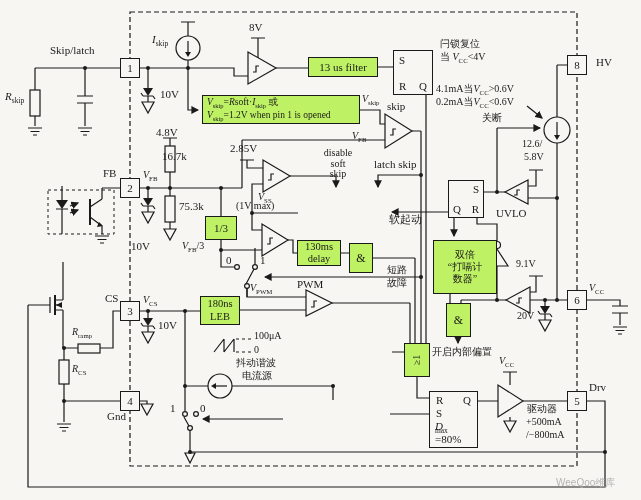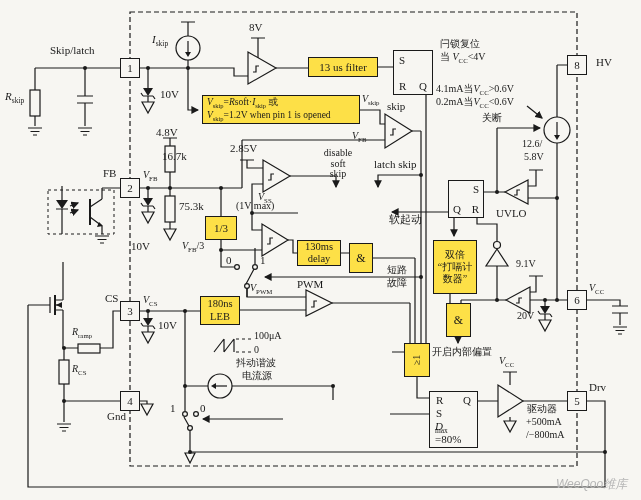--- a/index.html
+++ b/index.html
@@ -2,38 +2,38 @@
 <html><head>
 <meta charset="utf-8">
 <style>
   html,body{margin:0;padding:0;background:#fff;}
   .stage{position:relative;width:641px;height:500px;background:#f7f6f2;overflow:hidden;
          font-family:"Liberation Serif","DejaVu Serif",serif;color:#1a1a1a;}
   .stage svg{position:absolute;left:0;top:0;z-index:1;}
   .lbl{position:absolute;z-index:2;white-space:nowrap;font-size:11px;line-height:1.05;}
   .sm{font-size:10px;}
   .ctr{text-align:center;}
-  .box{position:absolute;z-index:2;box-sizing:border-box;border:1.3px solid #1a1a1a;background:#fde047;
+  .box{position:absolute;z-index:2;box-sizing:border-box;border:1.3px solid #1a1a1a;background:#bef264;
        display:flex;flex-direction:column;align-items:center;justify-content:center;
        text-align:center;line-height:1.18;font-size:10.5px;}
   .latch{position:absolute;z-index:2;box-sizing:border-box;border:1.3px solid #1a1a1a;background:#f7f6f2;font-size:11px;}
   .latch span{position:absolute;}
   .pin{position:absolute;z-index:3;box-sizing:border-box;width:20px;height:20px;border:1.3px solid #1a1a1a;
        background:#f7f6f2;display:flex;align-items:center;justify-content:center;font-size:11px;}
   sub{font-size:0.68em;}
   .rot{transform:rotate(-90deg);font-size:10px;}
   .w{fill:none;stroke:#1a1a1a;stroke-width:1.2;}
   .w2{fill:none;stroke:#1a1a1a;stroke-width:2;}
   .dash{stroke-dasharray:5 3;}
   .dash2{stroke-dasharray:3 3;stroke-width:1;}
   .sym{fill:#f7f6f2;stroke:#1a1a1a;stroke-width:1.2;}
   .fil{fill:#1a1a1a;stroke:none;}
   .dot{fill:#1a1a1a;}
   .ar{marker-end:url(#ah);}
-  .wm{position:absolute;z-index:4;font-size:12px;font-style:italic;color:#b5b5b5;
+  .wm{position:absolute;z-index:4;font-size:10px;color:#b5b5b5;
       font-family:"Liberation Sans","DejaVu Sans",sans-serif;}
 </style>
 </head>
 <body>
 
 <div class="stage">
 
 <svg width="641" height="500" viewBox="0 0 641 500">
   <defs>
     <marker id="ah" viewBox="0 0 10 10" refX="8.5" refY="5" markerWidth="6.5" markerHeight="6.5" orient="auto-start-reverse">
@@ -279,21 +279,21 @@
 <div class="box" style="left:349px;top:243px;width:24px;height:30px;font-size:12px">
   <span>&amp;</span>
 </div>
 
 <div class="latch" style="left:448px;top:180px;width:36px;height:38px">
   <span style="right:4px;top:2px">S</span>
   <span style="left:4px;bottom:2px">Q</span>
   <span style="right:4px;bottom:2px">R</span>
 </div>
 
-<div class="box" style="left:433px;top:240px;width:44px;height:54px;font-size:10px">
+<div class="box" style="left:433px;top:240px;width:64px;height:54px;font-size:10px">
   <span>双倍</span>
   <span>“打嗝计</span>
   <span>数器”</span>
 </div>
 
 <div class="box" style="left:446px;top:303px;width:25px;height:34px;font-size:12px">
   <span>&amp;</span>
 </div>
 
 <div class="box" style="left:404px;top:343px;width:26px;height:34px">

